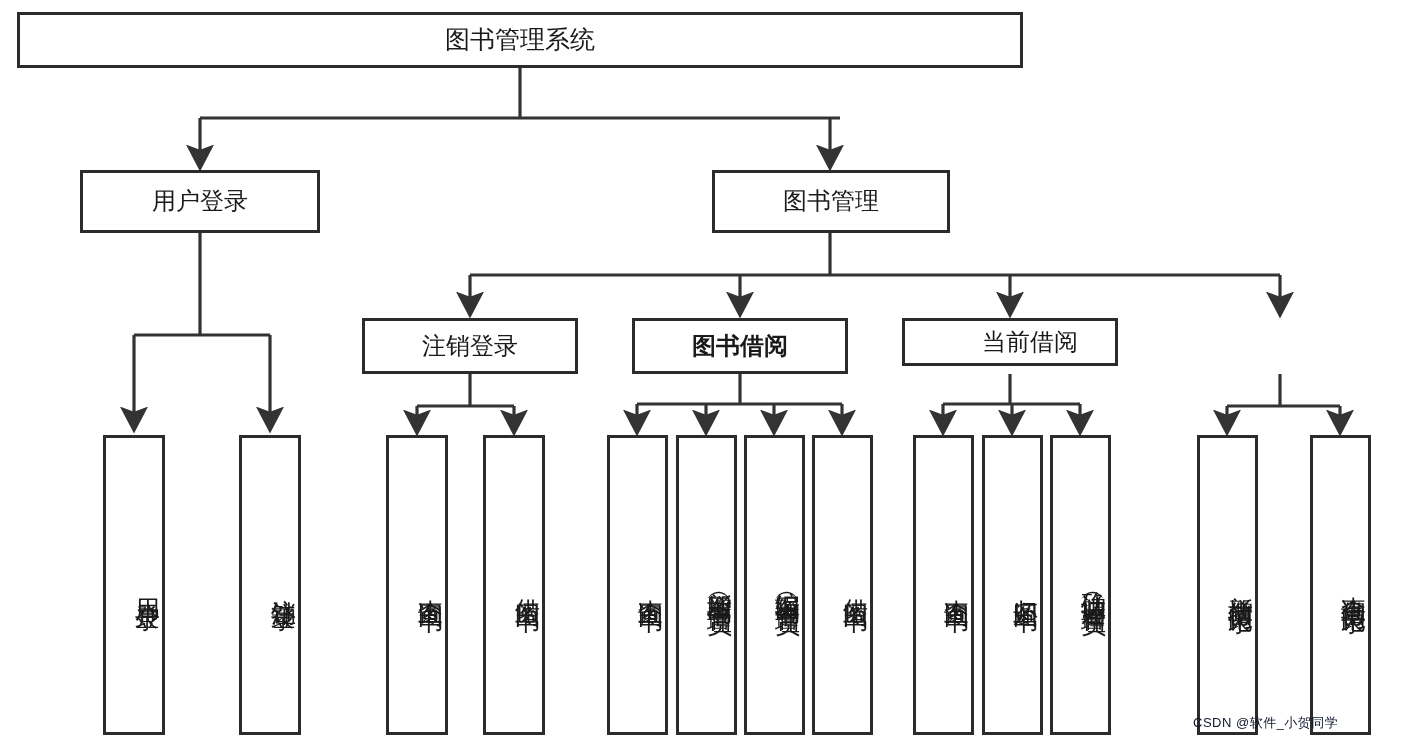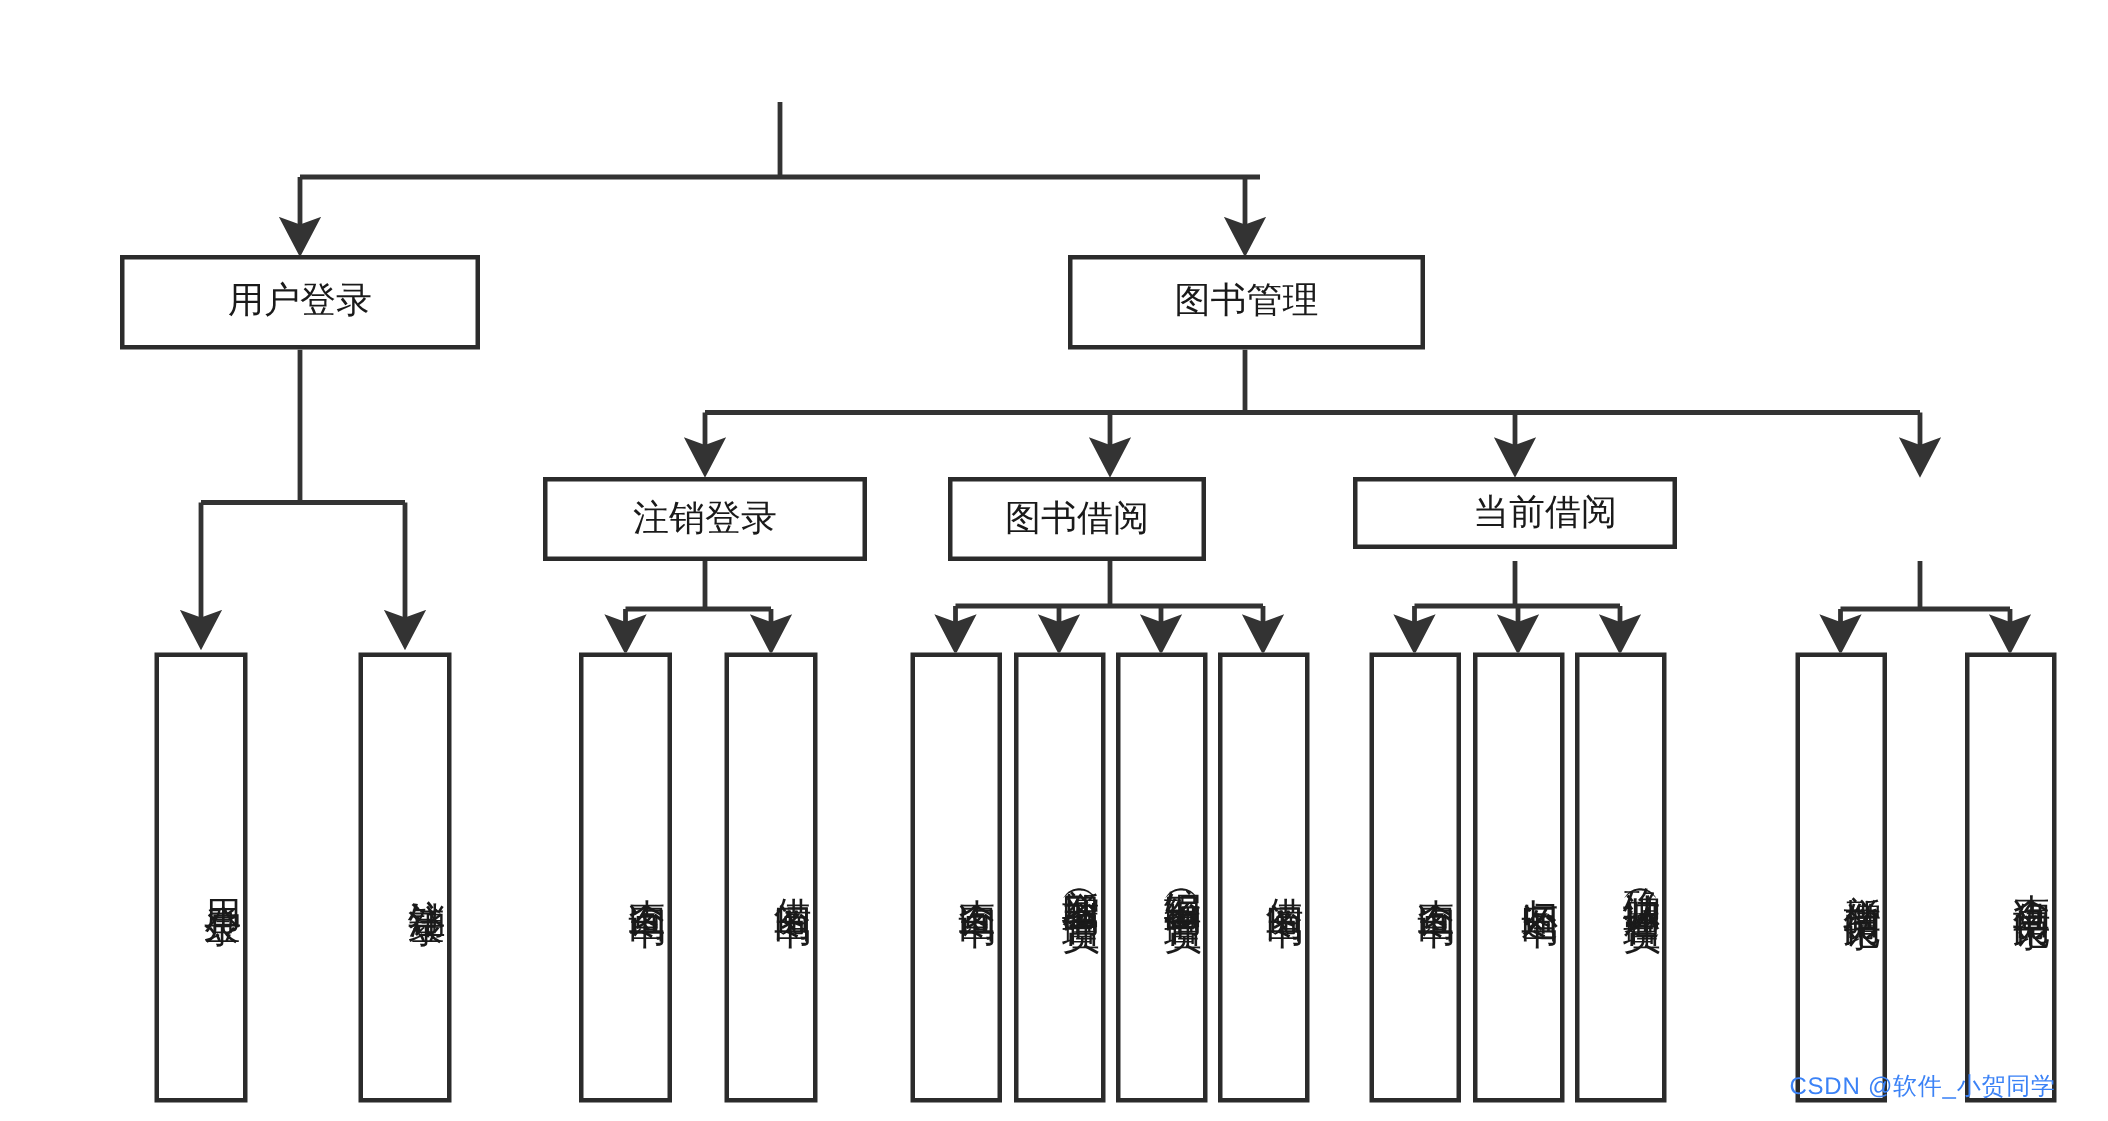--- a/index.html
+++ b/index.html
@@ -48,22 +48,22 @@
   #edges {
     position: absolute;
     left: 0;
     top: 0;
     width: 1405px;
     height: 747px;
     pointer-events: none;
   }
   .watermark {
     position: absolute;
-    font-size: 16px;
-    color: #3b82f6;
+    font-size: 13px;
+    color: #0f172a;
     white-space: nowrap;
     letter-spacing: 0.5px;
   }
 </style>
 </head>
 <body>
 
 <div id="canvas">
 
   <svg id="edges" viewBox="0 0 1405 747">
@@ -109,32 +109,35 @@
       <path d="M1012,404 L1012,423" marker-end="url(#arrow)"></path>
       <path d="M1080,404 L1080,423" marker-end="url(#arrow)"></path>
 
       <path d="M1280,374 L1280,406"></path>
       <path d="M1227,406 L1340,406"></path>
       <path d="M1227,406 L1227,423" marker-end="url(#arrow)"></path>
       <path d="M1340,406 L1340,423" marker-end="url(#arrow)"></path>
     </g>
   </svg>
 
+  <div class="node horiz root" style="left:17px; top:12px; width:1006px; height:56px;">
+    <span>图书管理系统</span>
+  </div>
 
   <div class="node horiz" style="left:80px; top:170px; width:240px; height:63px;">
     <span>用户登录</span>
   </div>
   <div class="node horiz" style="left:712px; top:170px; width:238px; height:63px;">
     <span>图书管理</span>
   </div>
 
   <div class="node horiz" style="left:362px; top:318px; width:216px; height:56px;">
     <span>注销登录</span>
   </div>
-  <div class="node horiz" style="left:632px; top:318px; width:172px; height:56px;">
+  <div class="node horiz" style="left:632px; top:318px; width:216px; height:56px;font-weight:bold;">
     <span>图书借阅</span>
   </div>
   <div class="node horiz" style="left:902px; top:318px; width:216px; height:48px;padding-left:40px;">
     <span>当前借阅</span>
   </div>
 
   <div class="node vert" style="left:103px; top:435px; width:62px; height:300px;">
     <span>用户登录</span>
   </div>
   <div class="node vert" style="left:239px; top:435px; width:62px; height:300px;">

